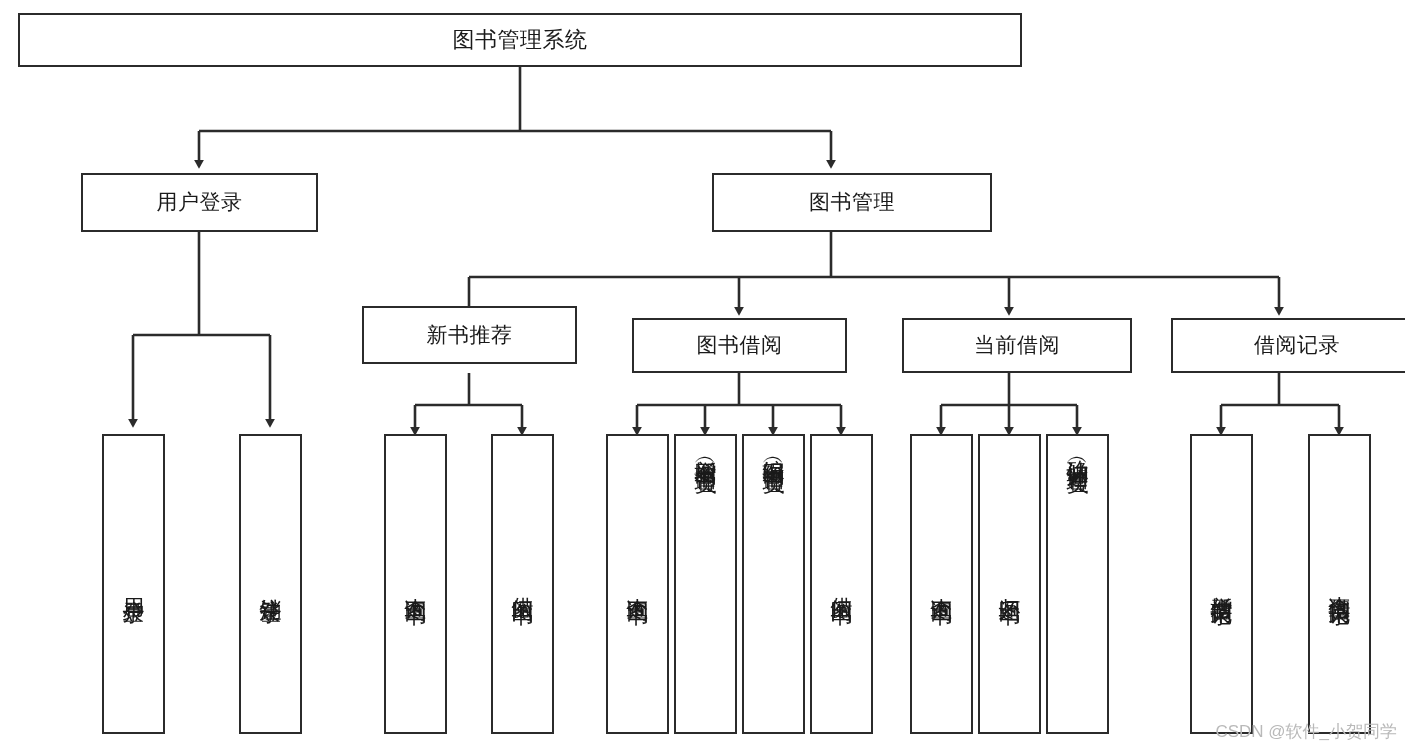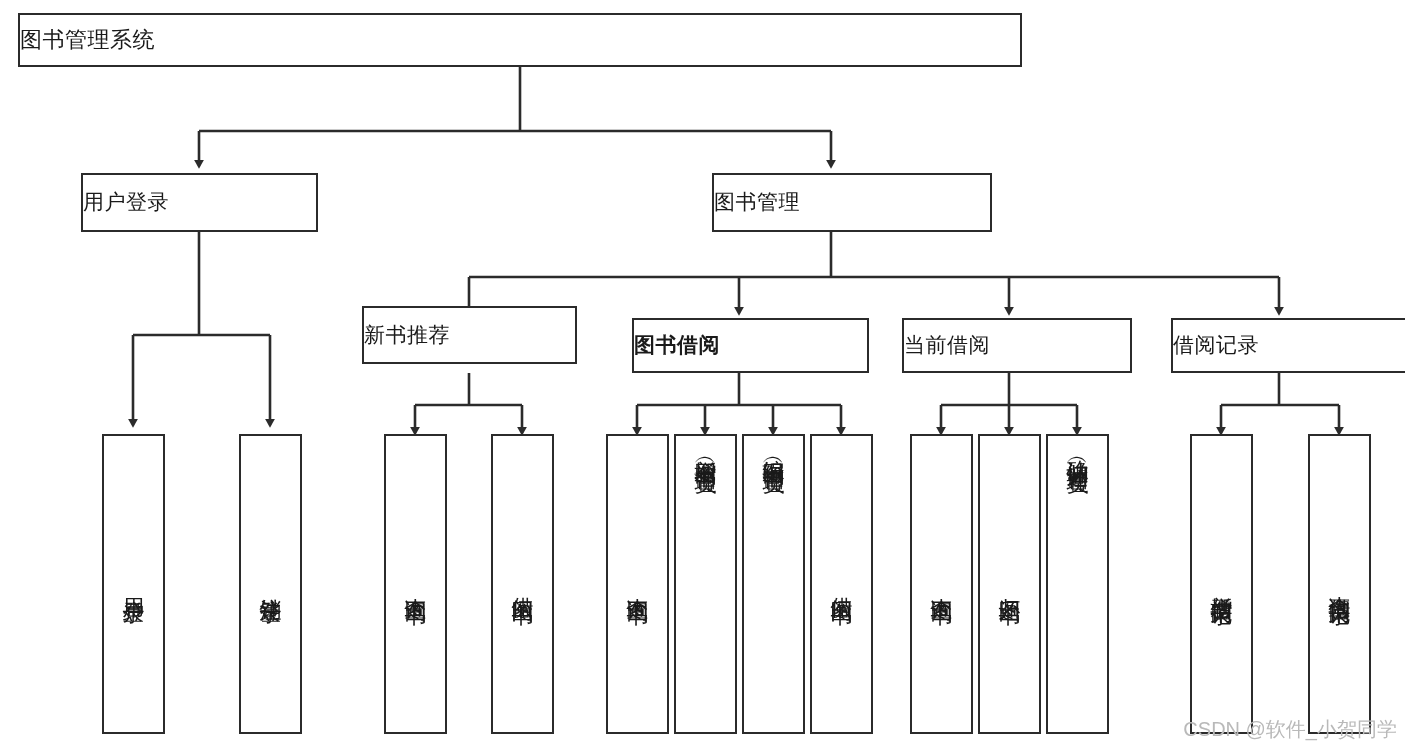--- a/index.html
+++ b/index.html
@@ -26,21 +26,21 @@
     height: 747px;
     pointer-events: none;
   }
   .node {
     position: absolute;
     box-sizing: border-box;
     border: 2px solid #2b2b2b;
     background: #ffffff;
     display: flex;
     align-items: center;
-    justify-content: flex-start;
+    justify-content: center;
     color: #1a1a1a;
     z-index: 2;
   }
   .node-label {
     display: block;
     text-align: center;
     line-height: 1.18;
     letter-spacing: 0.5px;
   }
   
@@ -65,21 +65,21 @@
     white-space: nowrap;
   }
   .node.vertical.centered {
     align-items: center;
     padding-top: 0;
   }
   #watermark {
     position: absolute;
     right: 8px;
     bottom: 4px;
-    font-size: 20px;
+    font-size: 17px;
     color: #b9b9b9;
     z-index: 5;
     white-space: nowrap;
     font-family: "Liberation Sans", "DejaVu Sans", sans-serif;
   }
 </style>
 </head>
 <body>
 
 <div id="diagram-root">
@@ -141,21 +141,21 @@
   <div class="node horizontal" style="left:81px; top:173px; width:237px; height:59px;">
     <span class="node-label">用户登录</span>
   </div>
   <div class="node horizontal" style="left:712px; top:173px; width:280px; height:59px;">
     <span class="node-label">图书管理</span>
   </div>
 
   <div class="node horizontal" style="left:362px; top:306px; width:215px; height:58px;">
     <span class="node-label">新书推荐</span>
   </div>
-  <div class="node horizontal" style="left:632px; top:318px; width:237px; height:55px;font-weight:bold;">
+  <div class="node horizontal" style="left:632px; top:318px; width:215px; height:55px;">
     <span class="node-label">图书借阅</span>
   </div>
   <div class="node horizontal" style="left:902px; top:318px; width:230px; height:55px;">
     <span class="node-label">当前借阅</span>
   </div>
   <div class="node horizontal" style="left:1171px; top:318px; width:252px; height:55px;">
     <span class="node-label">借阅记录</span>
   </div>
 
   <div class="node vertical centered" style="left:102px; top:434px; width:63px; height:300px;">

